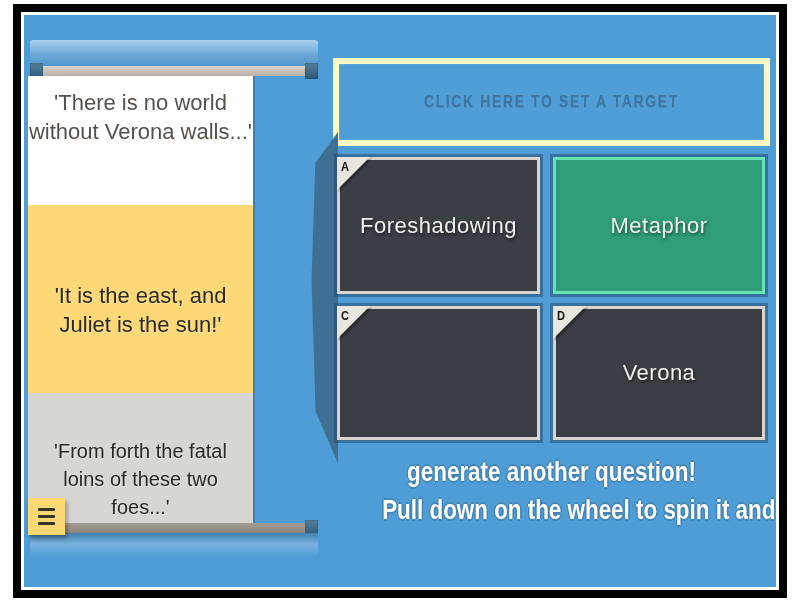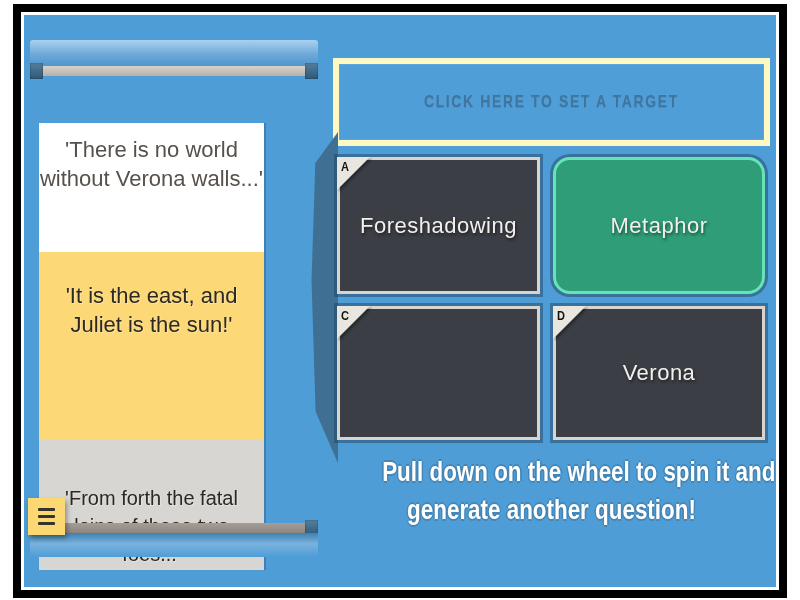--- a/index.html
+++ b/index.html
@@ -13,28 +13,28 @@
   .roller-top{position:absolute;left:6px;top:25px;width:288px;height:26px;
       background:linear-gradient(to bottom,#aad1ef 0%,#6fa9d9 55%,#4f96cd 100%);
       border-bottom:2px solid #3a7dad;border-radius:3px 3px 0 0;}
   .axle{position:absolute;left:12px;width:276px;height:10px;}
   .axle-top{top:51px;background:linear-gradient(to bottom,#d7d2ca,#b7b1a8);}
   .axle-bottom{top:508px;background:linear-gradient(to bottom,#a49e96,#8b857d);}
   .cap{position:absolute;top:-3px;width:13px;height:16px;
       background:linear-gradient(to bottom,#547f9c,#2d5878);box-shadow:inset 0 0 2px rgba(0,0,0,.4);}
   .cap-left{left:-6px;} .cap-right{right:-6px;}
 
-  .paper{position:absolute;left:15px;top:61px;width:225px;height:447px;
-         box-shadow:2px 0 0 rgba(30,60,90,.30);margin-top:47px;}
+  .paper{position:absolute;left:4px;top:61px;width:225px;height:447px;
+         box-shadow:2px 0 0 rgba(30,60,90,.30);}
   .seg{position:relative;width:100%;box-sizing:border-box;overflow:hidden;}
   .seg p{margin:0 auto;text-align:center;}
   .seg-white{height:129px;background:#ffffff;}
   .seg-white p{padding-top:12px;max-width:250px;font-size:22px;line-height:29px;color:#57504b;}
   .seg-yellow{height:188px;background:var(--segment-yellow,#fcd976);}
-  .seg-yellow p{padding-top:29px;max-width:230px;font-size:22px;line-height:29px;color:#2c2823;
+  .seg-yellow p{padding-top:76px;max-width:230px;font-size:22px;line-height:29px;color:#2c2823;
       text-shadow:1px 1px 0 rgba(255,255,255,.30);}
   .seg-gray{height:130px;background:var(--segment-gray,#d8d6d2);}
   .seg-gray p{padding-top:44px;max-width:215px;font-size:20px;line-height:28px;color:#2c2823;
       text-shadow:1px 1px 0 rgba(255,255,255,.35);}
 
   .roller-bottom{position:absolute;left:6px;top:518px;width:288px;height:24px;
       background:linear-gradient(to bottom,#3f81b0 0%,#7ab2de 45%,#4e9dd7 100%);
       border-radius:0 0 3px 3px;}
 
   .menu-btn{position:absolute;left:4px;top:483px;width:37px;height:37px;border:none;padding:0;
@@ -58,21 +58,21 @@
   .grid{position:absolute;left:313px;top:142px;display:grid;z-index:2;
       grid-template-columns:203px 212px;grid-template-rows:137px 134px;gap:12px 13px;}
   .tile{position:relative;background:var(--tile-dark,#3b3f45);
       border:3px solid var(--tile-border,#d9d4cd);box-sizing:border-box;
       box-shadow:0 0 0 3px rgba(34,70,102,.50);
       display:flex;align-items:center;justify-content:center;cursor:pointer;padding:0;
       font-family:"Liberation Sans",sans-serif;}
   .tile .label{font-size:22px;letter-spacing:.5px;color:#f3f0ec;
       text-shadow:1px 2px 3px rgba(0,0,0,.50);}
   .tile.selected{background:var(--selected-green,#2e9d78);
-      border-color:var(--selected-border,#67e4b5);border-radius:17px;}
+      border-color:var(--selected-border,#67e4b5);}
   .corner{position:absolute;top:-3px;left:-3px;width:0;height:0;
       border-top:33px solid #e9e5df;border-right:33px solid transparent;
       filter:drop-shadow(2px 2px 1px rgba(0,0,0,.35));}
   .corner b{position:absolute;top:-31px;left:4px;font-size:13px;font-weight:bold;
       color:#15150f;transform:scaleX(.85);transform-origin:left top;}
 
   .instruction{position:absolute;left:309px;top:440px;width:437px;text-align:center;z-index:2;}
   .instruction .line{line-height:34px;}
   .instruction .line span{display:inline-block;transform:scaleX(.80);white-space:nowrap;
       font-size:28px;font-weight:bold;color:#ffffff;
@@ -145,22 +145,22 @@
         <button class="tile">
           <span class="corner">
             <b>D</b>
           </span>
           <span class="label">Verona</span>
         </button>
       </div>
 
       <div class="instruction">
         <div class="line">
-          <span>Pull down on the wheel to spin it and</span>
+          <span>generate another question!</span>
         </div>
         <div class="line">
-          <span>generate another question!</span>
+          <span>Pull down on the wheel to spin it and</span>
         </div>
       </div>
 
     </div>
   </div>
 </div>
 
 </body></html>

